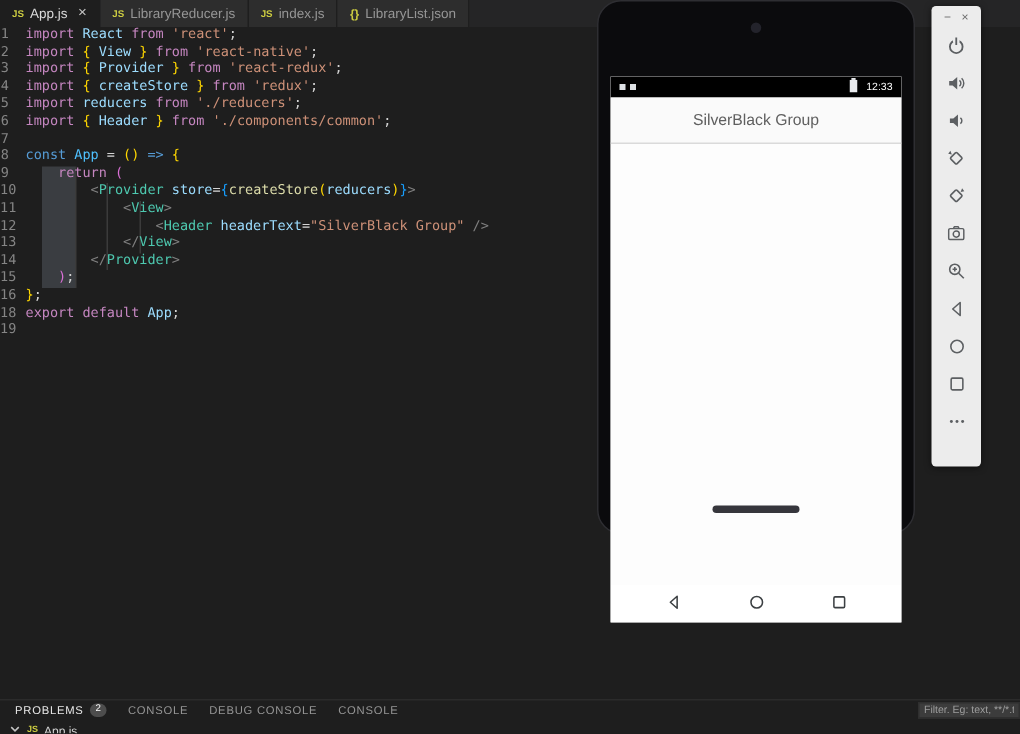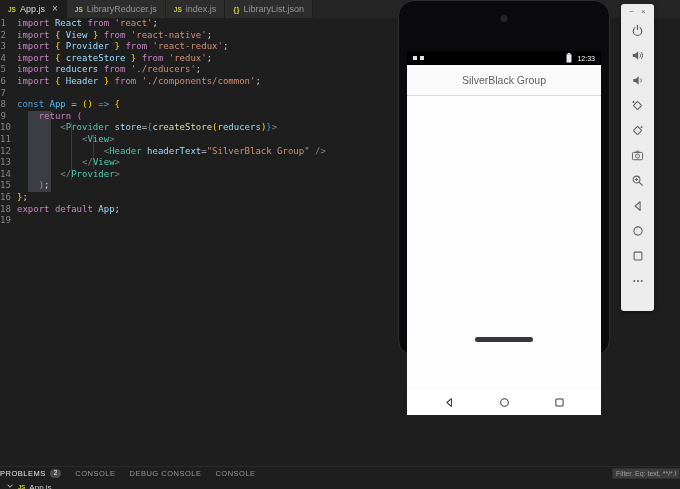--- a/index.html
+++ b/index.html
@@ -64,21 +64,21 @@
                  border-radius:3px; box-shadow:0 1px 4px rgba(0,0,0,0.5); z-index:4;
                  display:flex; flex-direction:column; align-items:center; padding-top:2px; }
   .emu-winctl { display:flex; gap:7px; align-items:center; height:12px; color:#6a6a6a; font-size:8px; line-height:1; }
   .emu-winctl span { cursor:pointer; }
   .emu-icons { display:flex; flex-direction:column; width:100%; }
   .emu-btn { height:25px; display:flex; align-items:center; justify-content:center; cursor:pointer; }
   .emu-btn svg { display:block; }
 
   
   .panelbar { position:absolute; left:0; top:466px; width:680px; height:14px; background:#1e1e1e;
-              border-top:1px solid #2b2b2b; display:flex; align-items:center; gap:14px; 
+              border-top:1px solid #2b2b2b; display:flex; align-items:center; gap:14px; padding-left:10px;
               font-size:7.5px; letter-spacing:0.5px; color:#969696; z-index:5; }
   .panel-item { display:flex; align-items:center; gap:4px; cursor:pointer; white-space:nowrap; }
   .panel-item.active { color:#e7e7e7; }
   .badge { background:#4d4d4d; color:#ffffff; font-size:6.5px; letter-spacing:0; border-radius:6px; padding:1px 4px; line-height:1; }
   .filter-input { margin-left:auto; margin-right:0; width:68px; height:11px; background:#3c3c3c; border:1px solid #2f2f2f;
                   color:#a8a8a8; font-size:7px; padding:0 3px; outline:none; font-family:"Liberation Sans",sans-serif; }
   .filter-input::placeholder { color:#9d9d9d; }
 
   .problems-row { position:absolute; left:6px; top:480px; height:14px; display:flex; align-items:center; gap:4px;
                   color:#d4d4d4; font-size:8px; z-index:5; cursor:pointer; }

